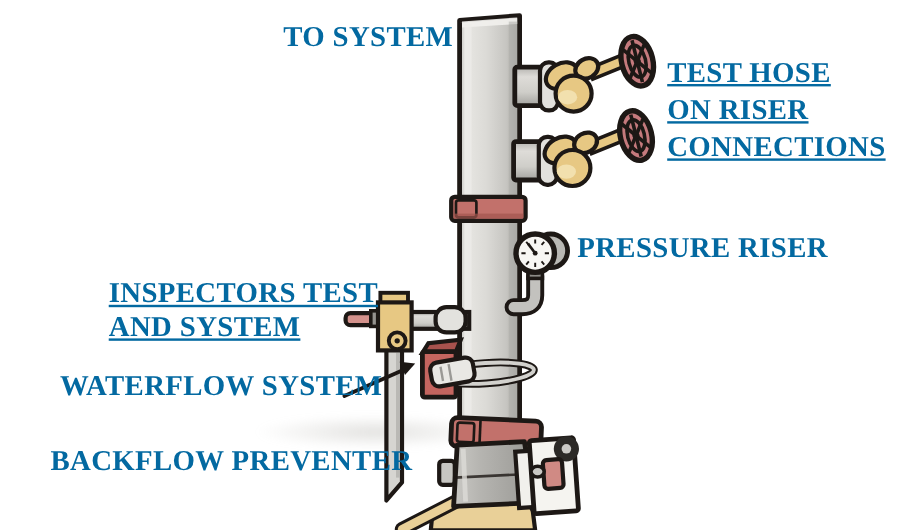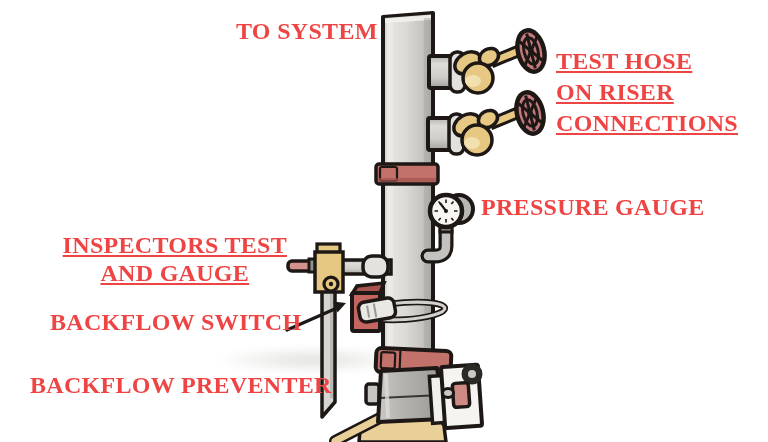--- a/index.html
+++ b/index.html
@@ -9,21 +9,21 @@
   }
   .stage svg{position:absolute;left:0;top:0;}
   .smudge{
     position:absolute;left:212px;top:346px;width:200px;height:28px;
     background:radial-gradient(ellipse at center, rgba(176,174,168,.35), rgba(176,174,168,0) 70%);
     filter:blur(3px);
   }
   .label{
     position:absolute;
     font-weight:700;font-size:24px;letter-spacing:.3px;
-    color:#ef4444;white-space:nowrap;
+    color:#0369a1;white-space:nowrap;
   }
   .label .ln{display:block;text-decoration:underline;}
 </style>
 </head>
 <body>
 
 <div class="stage">
 
   <div class="smudge"></div>
 
@@ -164,24 +164,24 @@
   </svg>
 
   <div class="label" style="left:236px;top:18px">TO SYSTEM</div>
 
   <div class="label" style="left:556px;top:46px;line-height:31px">
     <span class="ln">TEST HOSE</span>
     <span class="ln">ON RISER</span>
     <span class="ln">CONNECTIONS</span>
   </div>
 
-  <div class="label" style="left:481px;top:194px">PRESSURE GAUGE</div>
+  <div class="label" style="left:481px;top:194px">PRESSURE RISER</div>
 
-  <div class="label" style="right:481px;top:231px;text-align:center;line-height:28px">
+  <div class="label" style="right:453px;top:231px;text-align:left;line-height:28px">
     <span class="ln">INSPECTORS TEST</span>
-    <span class="ln">AND GAUGE</span>
+    <span class="ln">AND SYSTEM</span>
   </div>
 
-  <div class="label" style="left:50px;top:309px">BACKFLOW SWITCH</div>
+  <div class="label" style="left:50px;top:309px">WATERFLOW SYSTEM</div>
 
-  <div class="label" style="left:30px;top:372px">BACKFLOW PREVENTER</div>
+  <div class="label" style="left:42px;top:372px">BACKFLOW PREVENTER</div>
 
 </div>
 
 </body></html>

